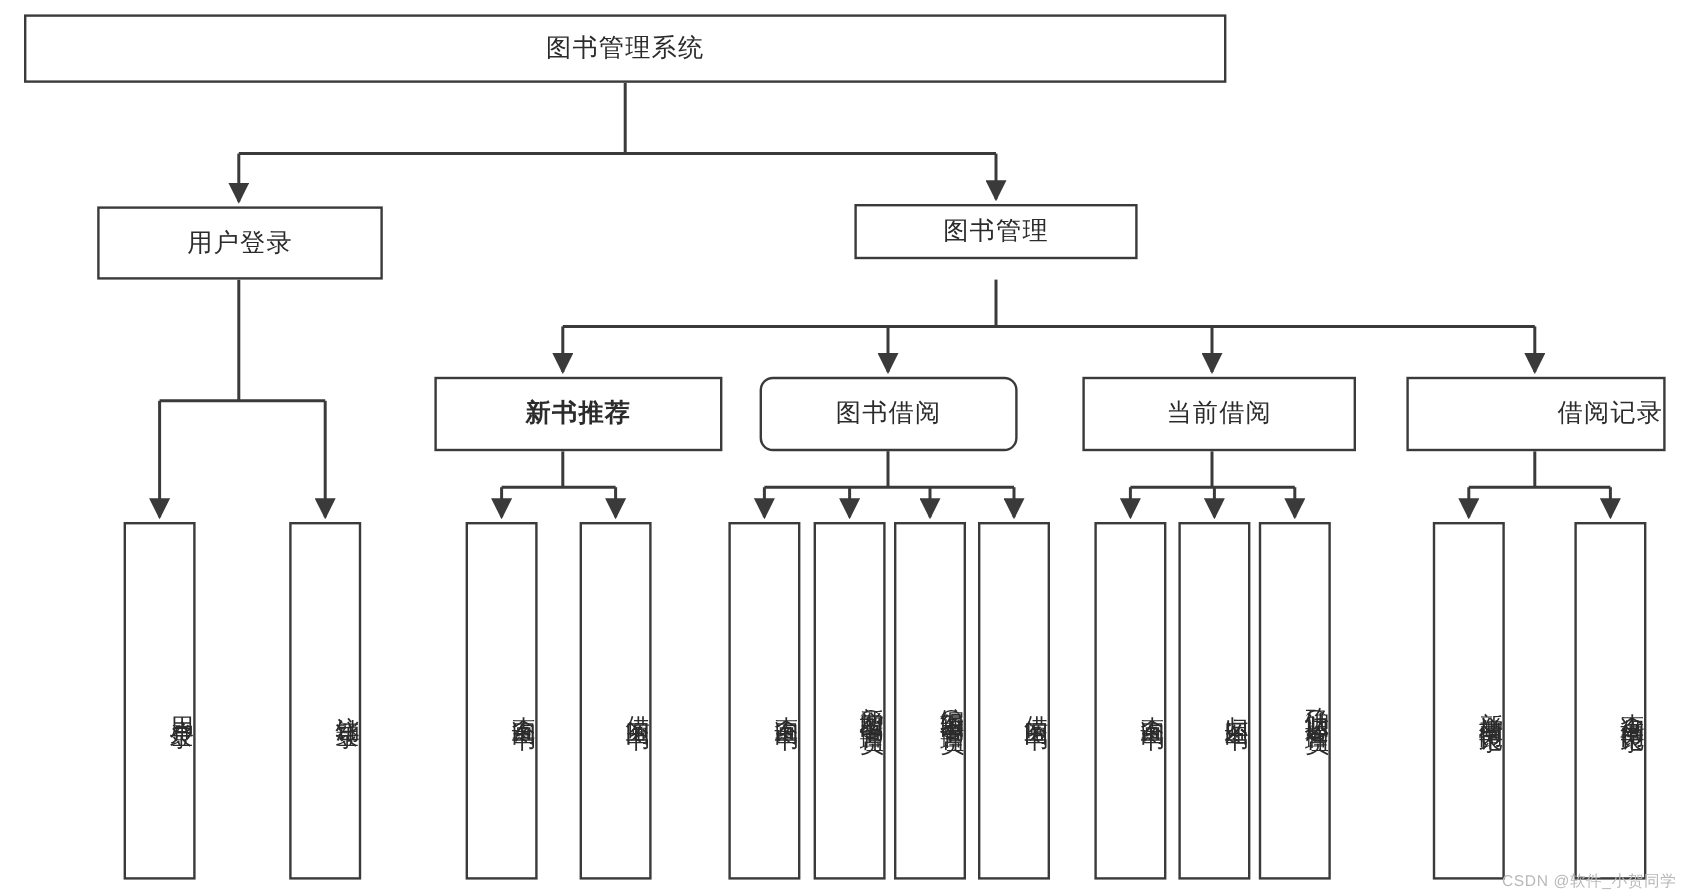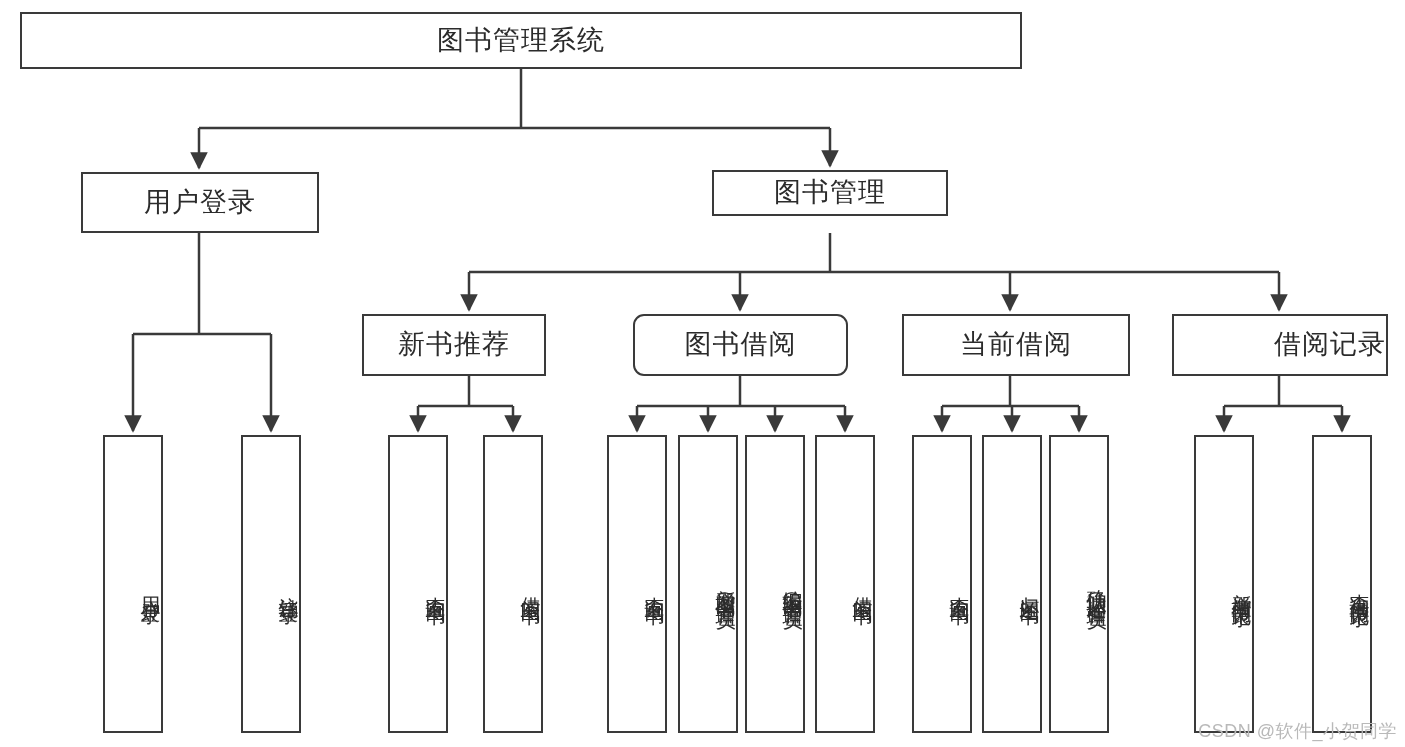--- a/index.html
+++ b/index.html
@@ -14,21 +14,21 @@
     position:absolute;
     box-sizing:border-box;
     background:#ffffff;
     border:2.5px solid #3a3a3a;
     display:flex;
     align-items:center;
     justify-content:center;
     color:#2b2b2b;
   }
   .node.horiz{
-    font-size:27px;
+    font-size:21px;
     letter-spacing:1px;
     line-height:1.1;
   }
   .node.vert{
     writing-mode:vertical-rl;
     text-orientation:upright;
     font-size:20px;
     letter-spacing:3px;
     line-height:1.05;
     padding-top:6px;
@@ -38,21 +38,21 @@
   .node.vert .vtext{
     writing-mode:vertical-rl;
     text-orientation:upright;
     display:block;
     white-space:normal;
   }
   #watermark{
     position:absolute;
     right:8px;
     bottom:4px;
-    font-size:18px;
+    font-size:13px;
     color:#b9b9b9;
     letter-spacing:0.5px;
     white-space:nowrap;
     pointer-events:none;
   }
 </style>
 </head>
 <body>
 
 <div id="diagram-root">
@@ -111,21 +111,21 @@
     <span>图书管理系统</span>
   </div>
 
   <div class="node horiz" style="left:81px;top:172px;width:238px;height:61px;">
     <span>用户登录</span>
   </div>
   <div class="node horiz" style="left:712px;top:170px;width:236px;height:46px;">
     <span>图书管理</span>
   </div>
 
-  <div class="node horiz" style="left:362px;top:314px;width:184px;height:62px;">
+  <div class="node horiz" style="left:362px;top:314px;width:240px;height:62px;font-weight:bold;">
     <span>新书推荐</span>
   </div>
   <div class="node horiz" style="left:633px;top:314px;width:215px;height:62px;border-radius:11px;">
     <span>图书借阅</span>
   </div>
   <div class="node horiz" style="left:902px;top:314px;width:228px;height:62px;">
     <span>当前借阅</span>
   </div>
   <div class="node horiz" style="left:1172px;top:314px;width:216px;height:62px;justify-content:flex-end;">
     <span>借阅记录</span>

